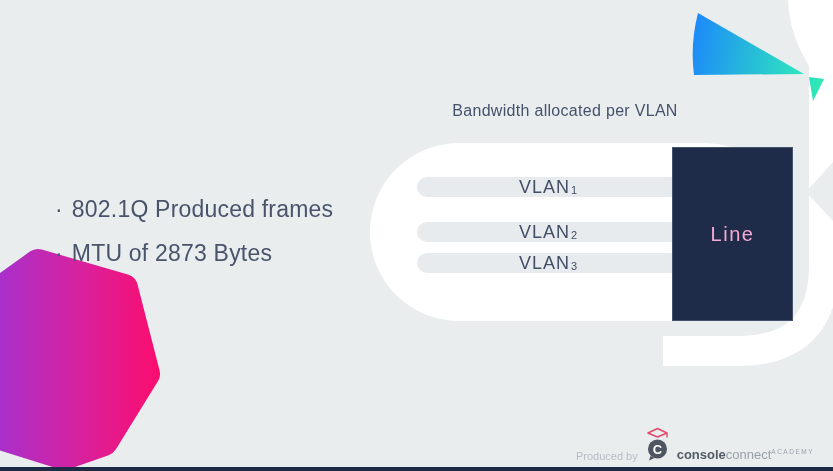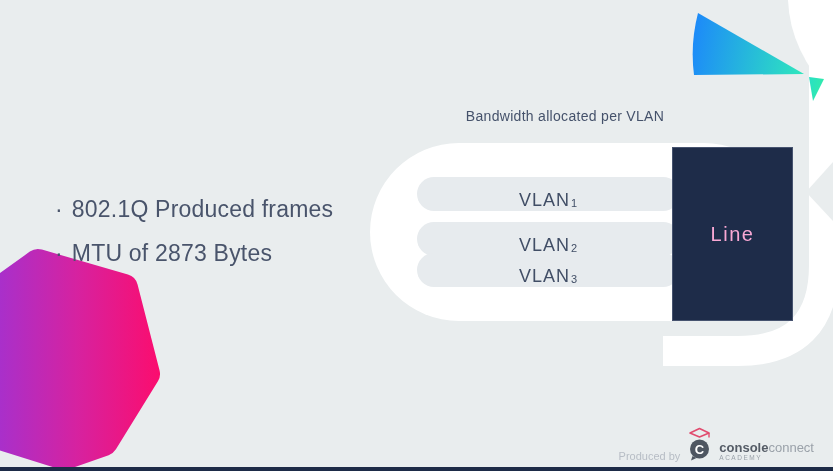--- a/index.html
+++ b/index.html
@@ -11,55 +11,55 @@
   .slide *{box-sizing:border-box;}
   svg.bg-shapes{position:absolute;left:0;top:0;width:833px;height:471px;display:block;}
 
   
   .stadium{
     position:absolute;left:370px;top:143px;width:423px;height:178px;
     background:#ffffff;border-radius:89px;
   }
   
   .pill{
-    position:absolute;left:417px;width:263px;height:34px;border-radius:17px;
-    background:#e7ebee;display:flex;align-items:flex-end;justify-content:center;
+    position:absolute;left:417px;width:263px;height:20px;border-radius:17px;
+    background:#e7ebee;display:flex;align-items:center;justify-content:center;
     color:#414e66;font-size:18px;letter-spacing:1px;
   }
   .pill-1{top:177px;} .pill-2{top:222px;} .pill-3{top:253px;}
   .pill sub{font-size:11px;vertical-align:baseline;line-height:1;position:relative;top:1px;margin-left:1px;}
 
   
   .line-box{
     position:absolute;left:672px;top:147px;width:121px;height:174px;
     background:#1e2c49;border:1px solid #46536f;
     display:flex;align-items:center;justify-content:center;
     color:#f9a8d4;font-size:20px;font-weight:400;letter-spacing:1.5px;
   }
 
   
   .diagram-head{position:absolute;left:415px;top:99px;width:300px;text-align:center;}
   .diagram-title{font-size:21px;font-weight:bold;color:#1f2d4f;letter-spacing:.3px;}
-  .diagram-subtitle{margin-top:9px;font-size:14px;color:#45526b;letter-spacing:.3px;}
+  .diagram-subtitle{margin-top:3px;font-size:16px;color:#45526b;letter-spacing:.3px;}
 
   
   .bullets{position:absolute;left:55px;top:193px;list-style:none;margin:0;padding:0;}
   .bullets li{
     display:flex;align-items:center;gap:9px;
     font-size:23px;color:#49546b;line-height:33px;margin-bottom:11px;letter-spacing:.2px;
   }
   .bullets .dot{font-size:23px;line-height:33px;}
 
   
   .footer-bar{position:absolute;left:0;right:0;bottom:0;height:4px;background:#1d2b47;}
 
   
   .produced{position:absolute;right:19px;bottom:9px;display:flex;align-items:flex-end;gap:7px;}
   .produced-label{font-size:11px;color:#b7bdc5;}
-  .brand-col{display:flex;flex-direction:column;line-height:1.05;}
+  .brand-col{display:flex;flex-direction:row;line-height:1.05;}
   .brand-line{font-size:13px;}
   .brand-bold{font-weight:bold;color:#555c66;}
   .brand-light{color:#9aa1a9;}
   .brand-sub{font-size:6.5px;letter-spacing:1.5px;color:#9aa1a9;margin-top:1px;}
 </style>
 </head>
 <body>
 
 <div class="slide">
 

